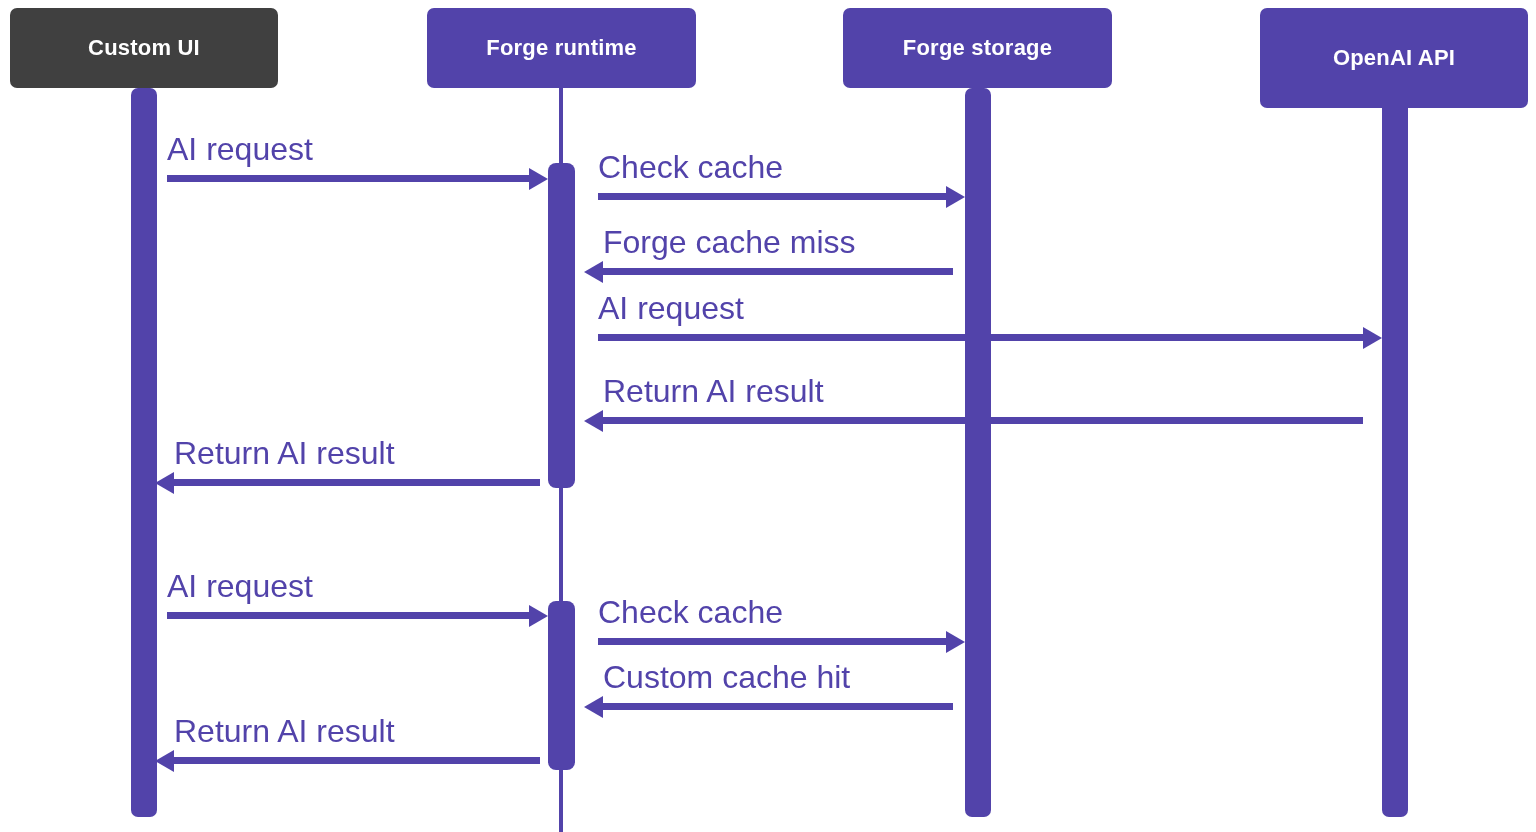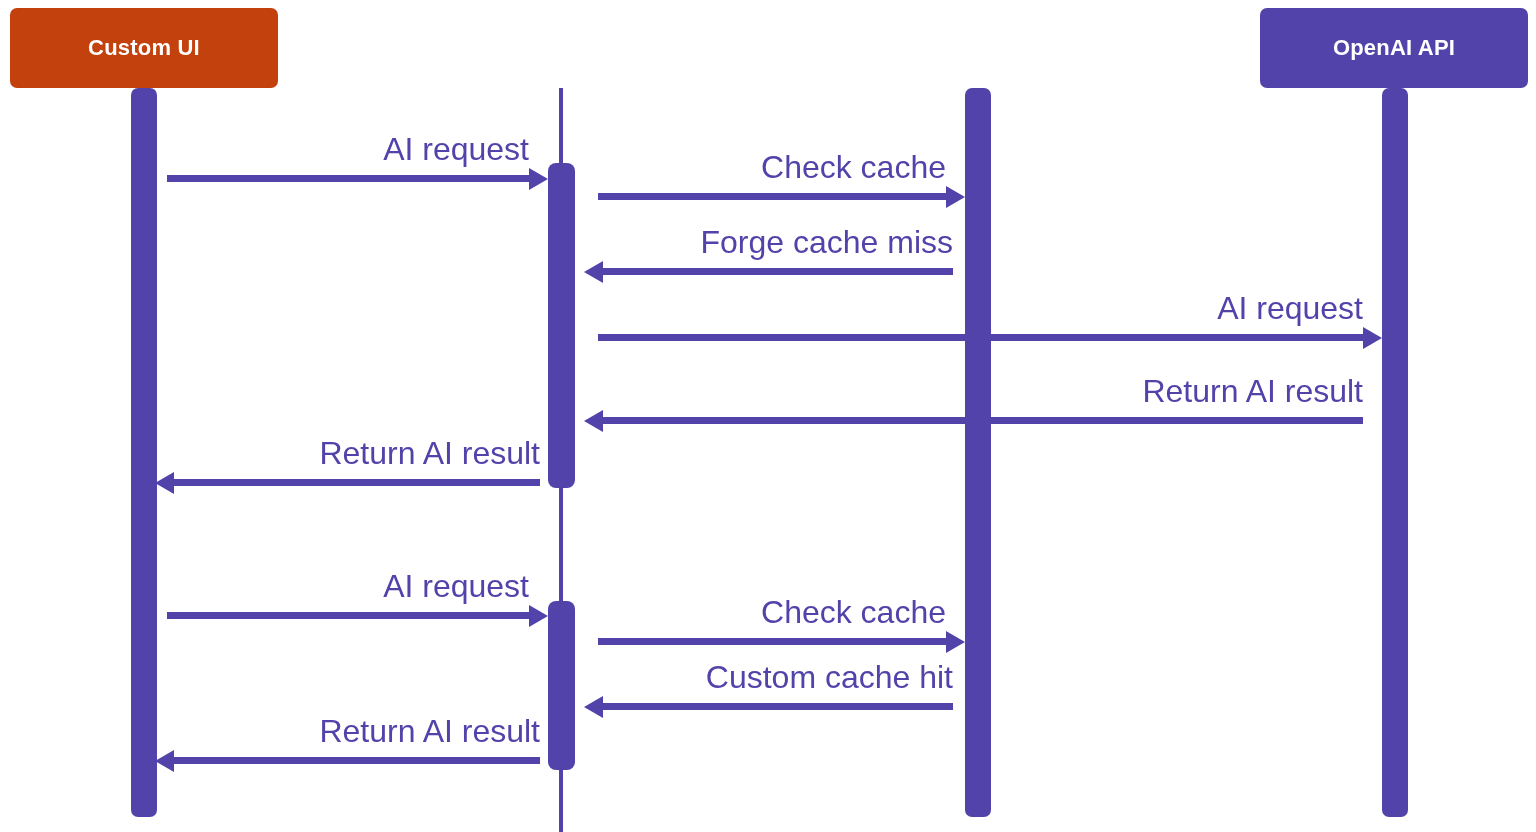--- a/index.html
+++ b/index.html
@@ -74,21 +74,21 @@
   }
   .msg-head.left {
     border-right-width: 19px;
     border-right-style: solid;
     left: -19px;
   }
   .msg-label {
     position: absolute;
     bottom: 8px;
     width: 100%;
-    text-align: right;
+    text-align: left;
     font-size: 32px;
     line-height: 1.05;
     white-space: nowrap;
   }
 </style>
 </head>
 <body>
 
 <div id="diagram">
 
@@ -141,19 +141,25 @@
     <div class="message" style="left: 603px; top: 703px; width: 350px;">
       <div class="msg-line" style="width: 350px; background: rgb(82, 67, 170);"></div>
       <div class="msg-head left" style="border-right-color: rgb(82, 67, 170);"></div>
       <div class="msg-label" style="color: rgb(82, 67, 170);">Custom cache hit</div>
     </div>
     <div class="message" style="left: 174px; top: 757px; width: 366px;">
       <div class="msg-line" style="width: 366px; background: rgb(82, 67, 170);"></div>
       <div class="msg-head left" style="border-right-color: rgb(82, 67, 170);"></div>
       <div class="msg-label" style="color: rgb(82, 67, 170);">Return AI result</div>
     </div>
-    <div class="participant-box" style="left: 10px; top: 8px; width: 268px; height: 80px; background: #c2410c;">
+    <div class="participant-box" style="left: 10px; top: 8px; width: 268px; height: 80px; background: #404040;">
       <span class="participant-label" style="color: rgb(255, 255, 255);">Custom UI</span>
     </div>
-    <div class="participant-box" style="left: 1260px; top: 8px; width: 268px; height: 80px; background: rgb(82, 67, 170);">
+    <div class="participant-box" style="left: 427px; top: 8px; width: 269px; height: 80px; background: rgb(82, 67, 170);">
+      <span class="participant-label" style="color: rgb(255, 255, 255);">Forge runtime</span>
+    </div>
+    <div class="participant-box" style="left: 843px; top: 8px; width: 269px; height: 80px; background: rgb(82, 67, 170);">
+      <span class="participant-label" style="color: rgb(255, 255, 255);">Forge storage</span>
+    </div>
+    <div class="participant-box" style="left: 1260px; top: 8px; width: 268px; height: 100px; background: rgb(82, 67, 170);">
       <span class="participant-label" style="color: rgb(255, 255, 255);">OpenAI API</span>
     </div>
   </div>
 
 </body></html>

